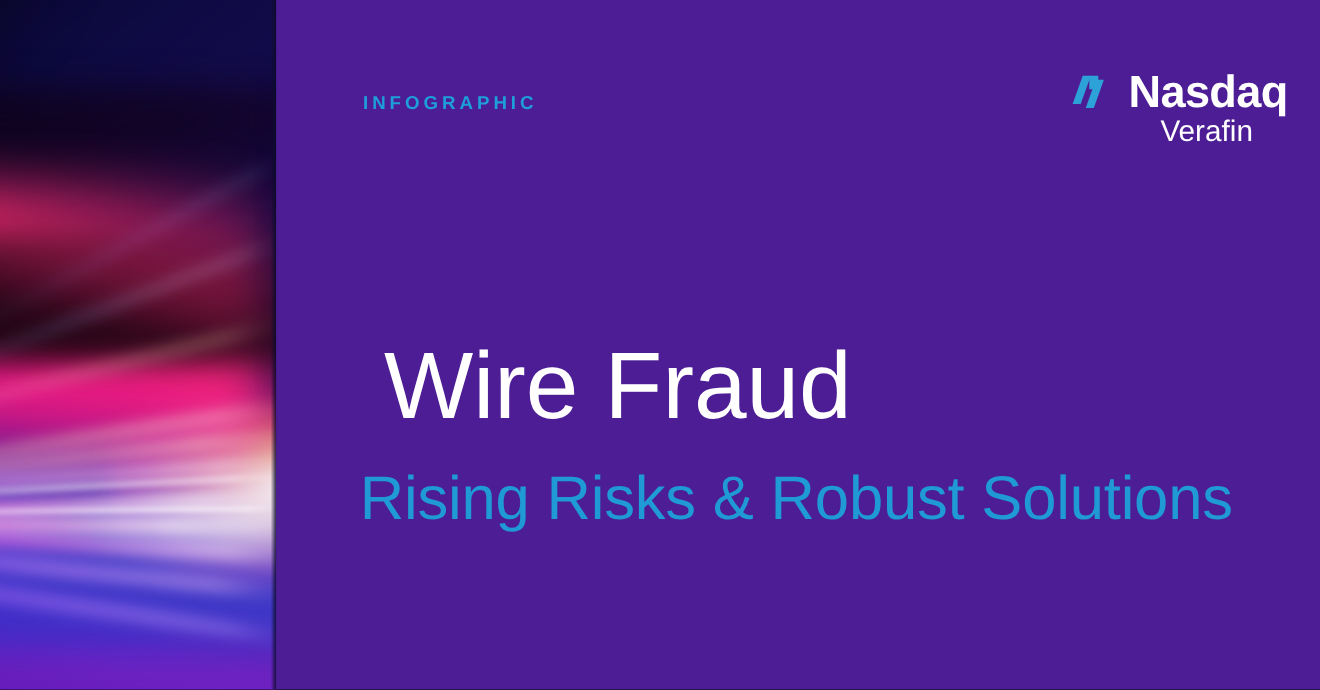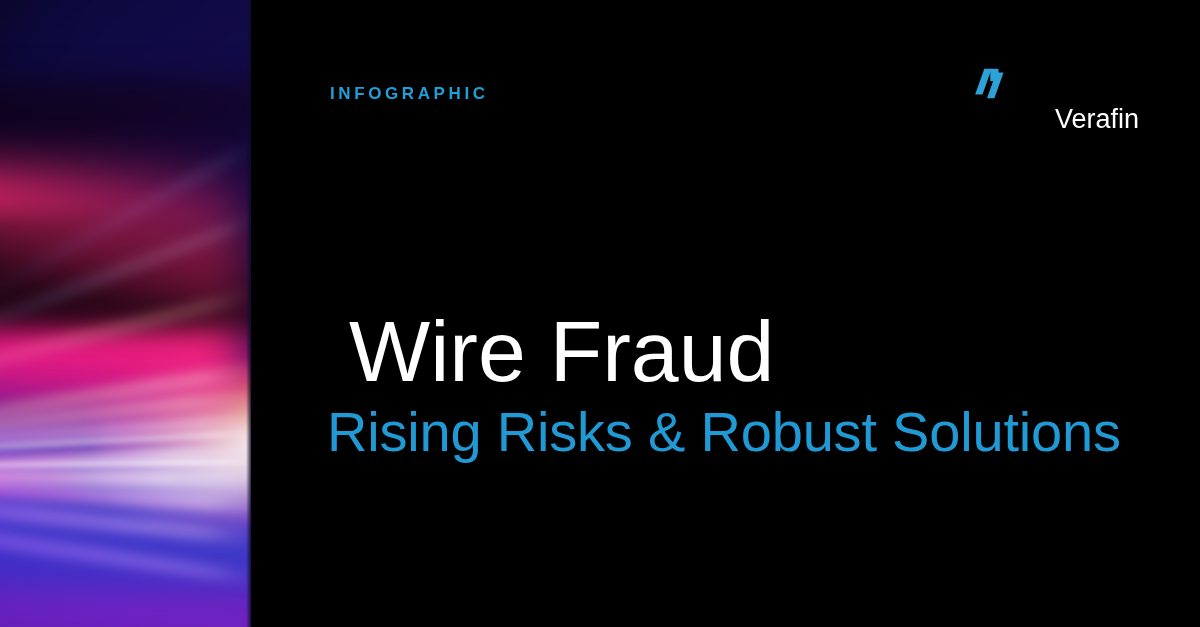--- a/index.html
+++ b/index.html
@@ -139,21 +139,21 @@
     background: linear-gradient(90deg, rgba(12,11,43,0) 0%, rgba(12,11,43,0.85) 100%);
   }
 
   
   .panel {
     position: absolute;
     left: 251px;
     top: 0;
     width: 949px;
     height: 627px;
-    background: #000000;
+    background: #4c1d95;
   }
 
   .eyebrow {
     position: absolute;
     left: 79px;
     top: 84px;
     font-size: 17px;
     font-weight: bold;
     letter-spacing: 3.6px;
     color: #1f9fd8;
@@ -169,21 +169,21 @@
     letter-spacing: 0px;
     color: #ffffff;
     line-height: 1;
     white-space: nowrap;
     margin-left: 24px;
   }
 
   .subtitle {
     position: absolute;
     left: 76px;
-    top: 358px;
+    top: 379px;
     font-size: 56px;
     font-weight: 300;
     letter-spacing: -0.2px;
     color: #1f9ad4;
     line-height: 1;
     white-space: nowrap;
   }
 
   
   .logo {
@@ -275,18 +275,19 @@
       <div class="logo-row">
         <svg class="logo-mark" viewBox="0 0 48 48" aria-hidden="true">
           <polygon points="4.5,36.5 14.5,8.5 22.5,8.5 12.5,36.5" fill="#2da2d8"></polygon>
           <polygon points="17.5,40.5 27.5,12.5 35.5,12.5 25.5,40.5" fill="#2da2d8"></polygon>
           <polygon points="14.5,8.5 22.5,8.5 35.5,31.5 35.5,17.5" fill="#1f7fb8" opacity="0"></polygon>
           <polygon points="22.5,8.5 30.5,8.5 40.5,36.5 32.5,36.5" fill="#2da2d8" opacity="0"></polygon>
           <polygon points="22.6,8.5 30.6,8.5 30.6,28.5 22.6,28.5" fill="#2da2d8" opacity="0"></polygon>
           <polygon points="21.0,8.5 30.0,8.5 30.0,22.0 21.0,22.0" fill="#2da2d8"></polygon>
           <polygon points="27.4,12.5 35.4,12.5 35.4,40.5 27.4,40.5" fill="#2da2d8" opacity="0"></polygon>
         </svg>
+        <span class="logo-word">Nasdaq</span>
       </div>
       <div class="logo-sub">Verafin</div>
     </div>
 
   </div>
 </div>
 
 </body></html>

